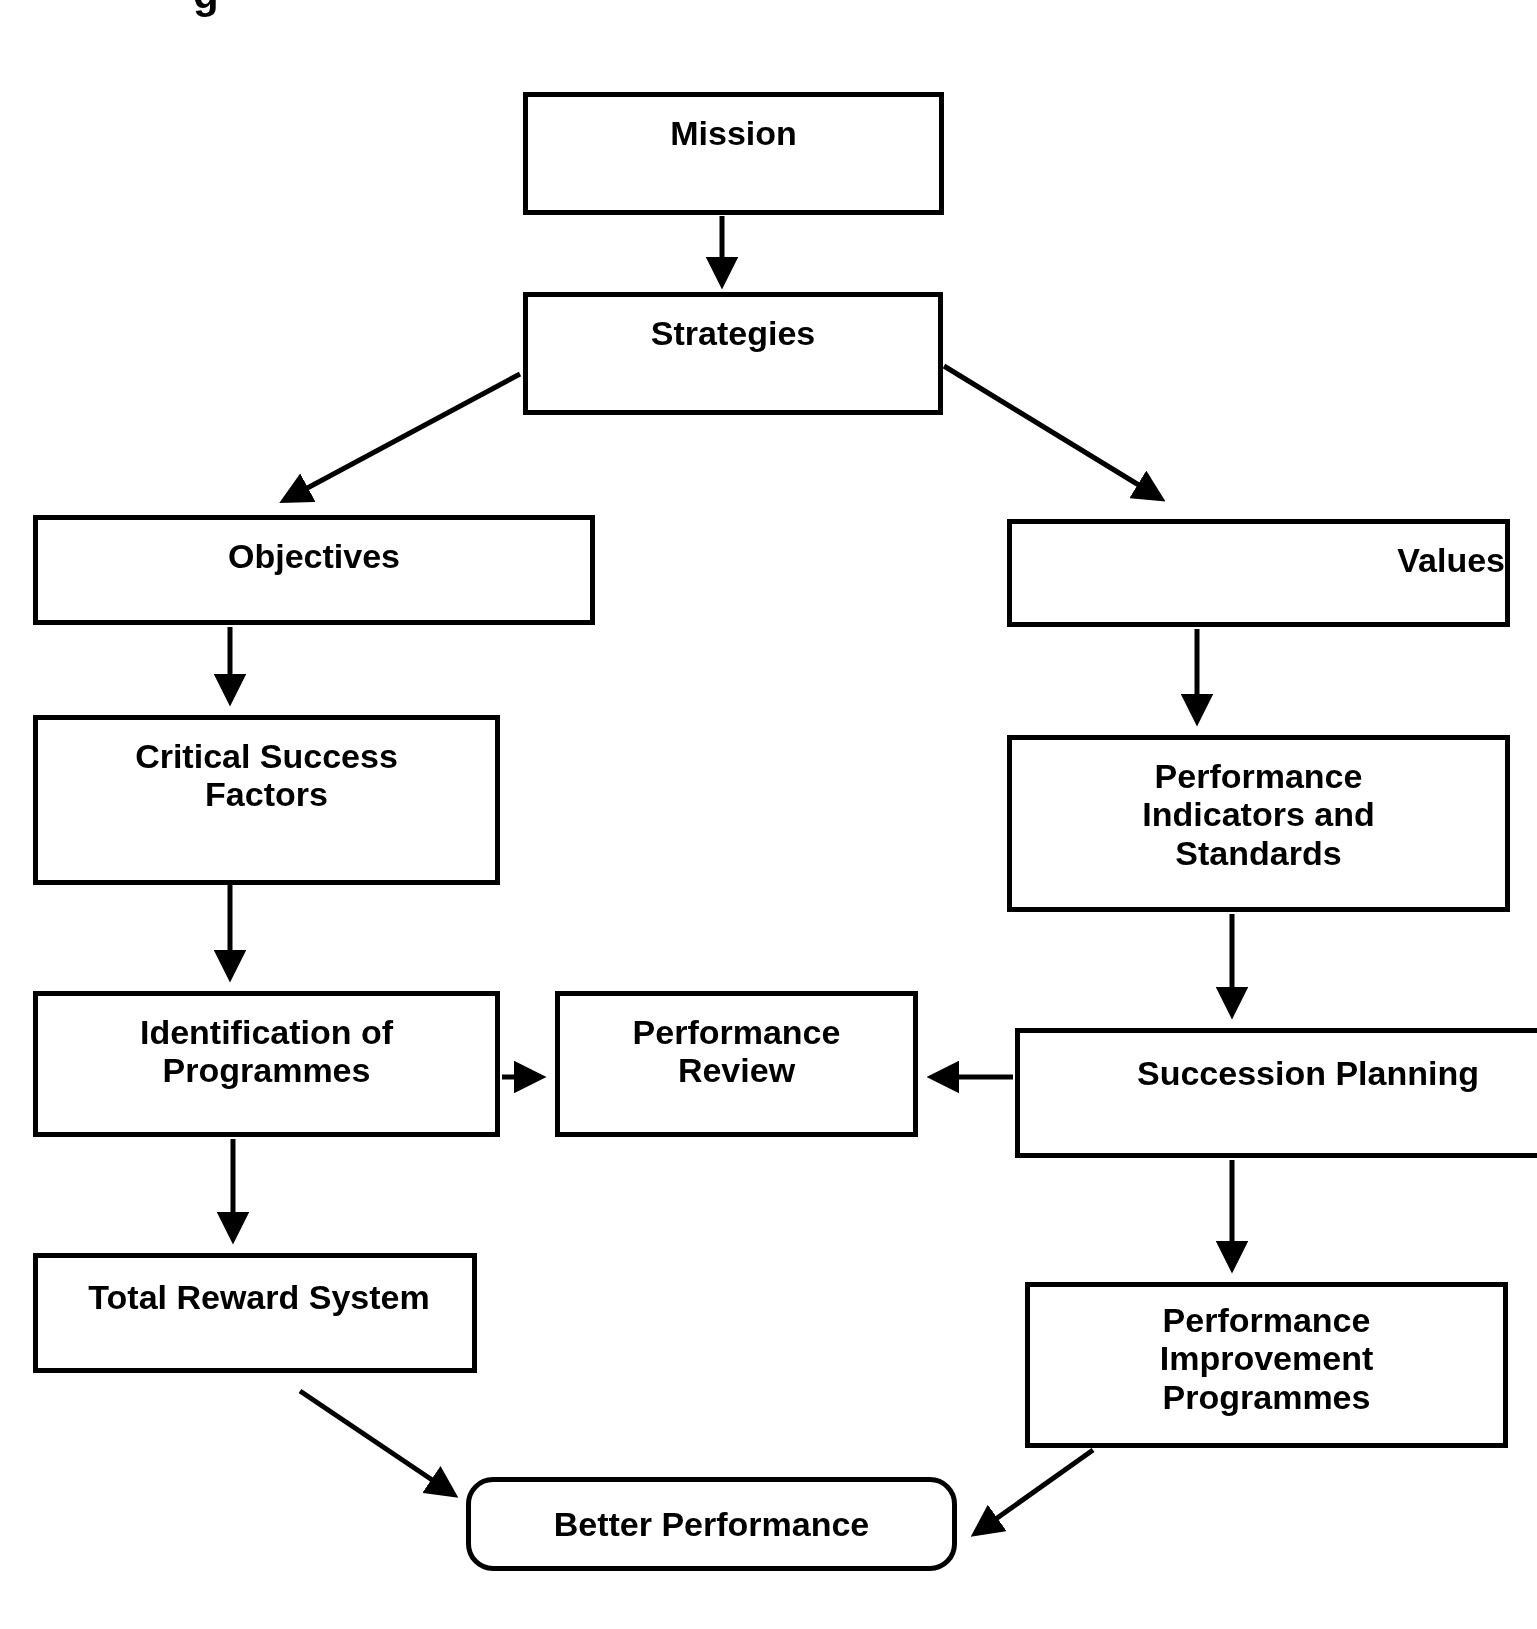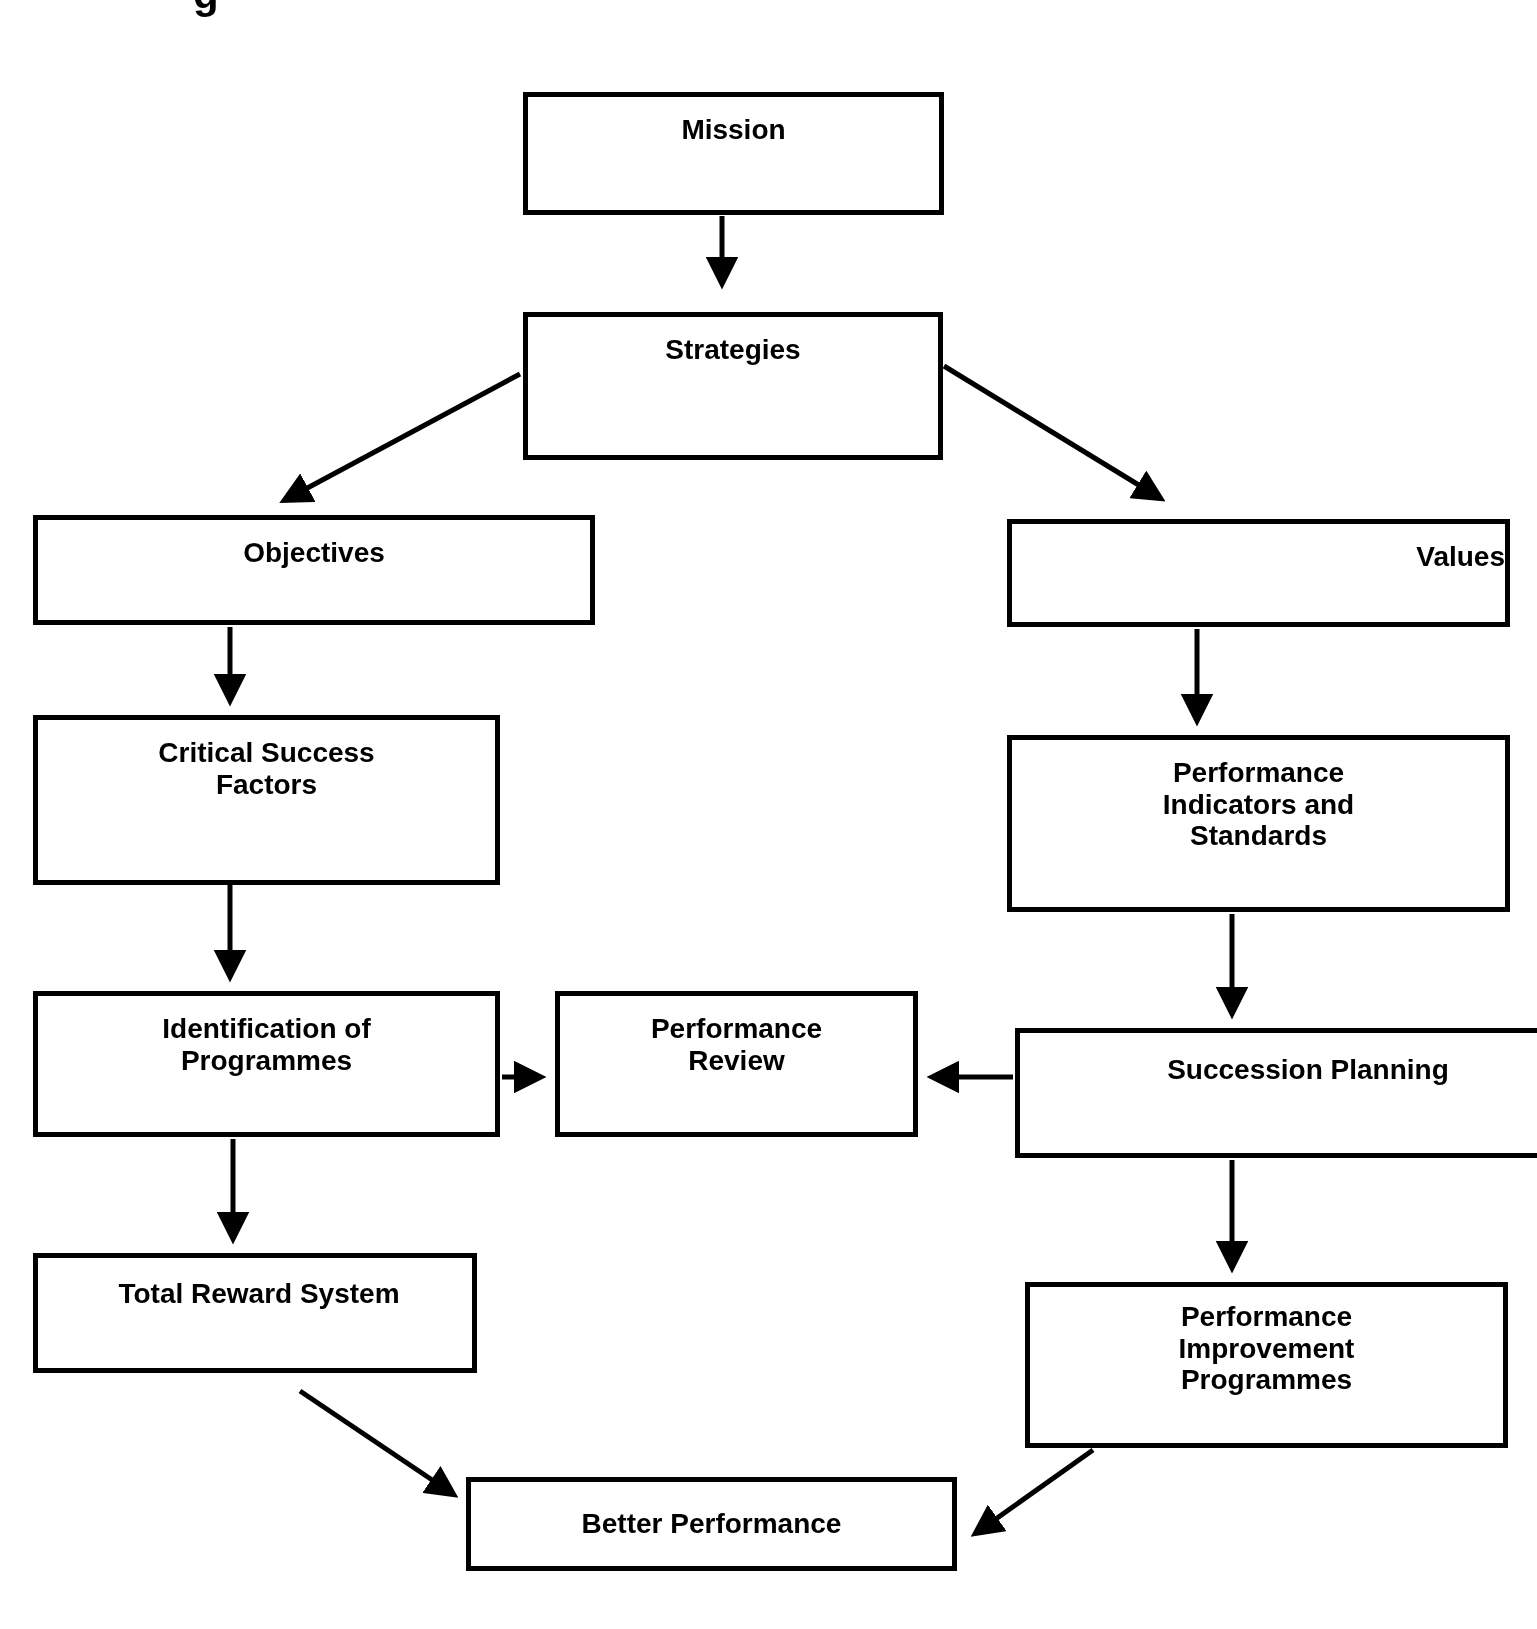--- a/index.html
+++ b/index.html
@@ -15,45 +15,45 @@
     overflow: hidden;
     font-family: "Liberation Sans", sans-serif;
   }
   .node {
     position: absolute;
     box-sizing: border-box;
     border: 5px solid #000000;
     background: #ffffff;
     color: #000000;
     font-weight: bold;
-    font-size: 28px;
+    font-size: 34px;
     line-height: 1.13;
     text-align: center;
     white-space: pre-line;
     padding-top: 17px;
   }
   .node.v-center {
     display: flex;
     align-items: center;
     justify-content: center;
     padding-top: 0;
   }
   
   #n-mission      { left: 523px;  top: 92px;   width: 421px; height: 123px; }
-  #n-strategies   { left: 523px;  top: 312px;  width: 420px; height: 148px; }
+  #n-strategies   { left: 523px;  top: 292px;  width: 420px; height: 123px; }
   #n-objectives   { left: 33px;   top: 515px;  width: 562px; height: 110px; }
   #n-values       { left: 1007px; top: 519px;  width: 503px; height: 108px; text-align: right; }
   #n-csf          { left: 33px;   top: 715px;  width: 467px; height: 170px; }
   #n-pis          { left: 1007px; top: 735px;  width: 503px; height: 177px; }
   #n-iop          { left: 33px;   top: 991px;  width: 467px; height: 146px; }
   #n-pr           { left: 555px;  top: 991px;  width: 363px; height: 146px; }
   #n-sp           { left: 1015px; top: 1028px; width: 586px; height: 130px; padding-top: 21px; }
   #n-trs          { left: 33px;   top: 1253px; width: 444px; height: 120px; padding-top: 20px; padding-left: 10px; padding-right: 2px; }
   #n-pip          { left: 1025px; top: 1282px; width: 483px; height: 166px; padding-top: 14px; }
-  #n-bp           { left: 466px;  top: 1477px; width: 491px; height: 94px; }
+  #n-bp           { left: 466px;  top: 1477px; width: 491px; height: 94px; border-radius: 27px; }
 
   #arrow-layer {
     position: absolute;
     left: 0;
     top: 0;
     width: 1537px;
     height: 1629px;
     pointer-events: none;
   }
   #caption-fragment {

